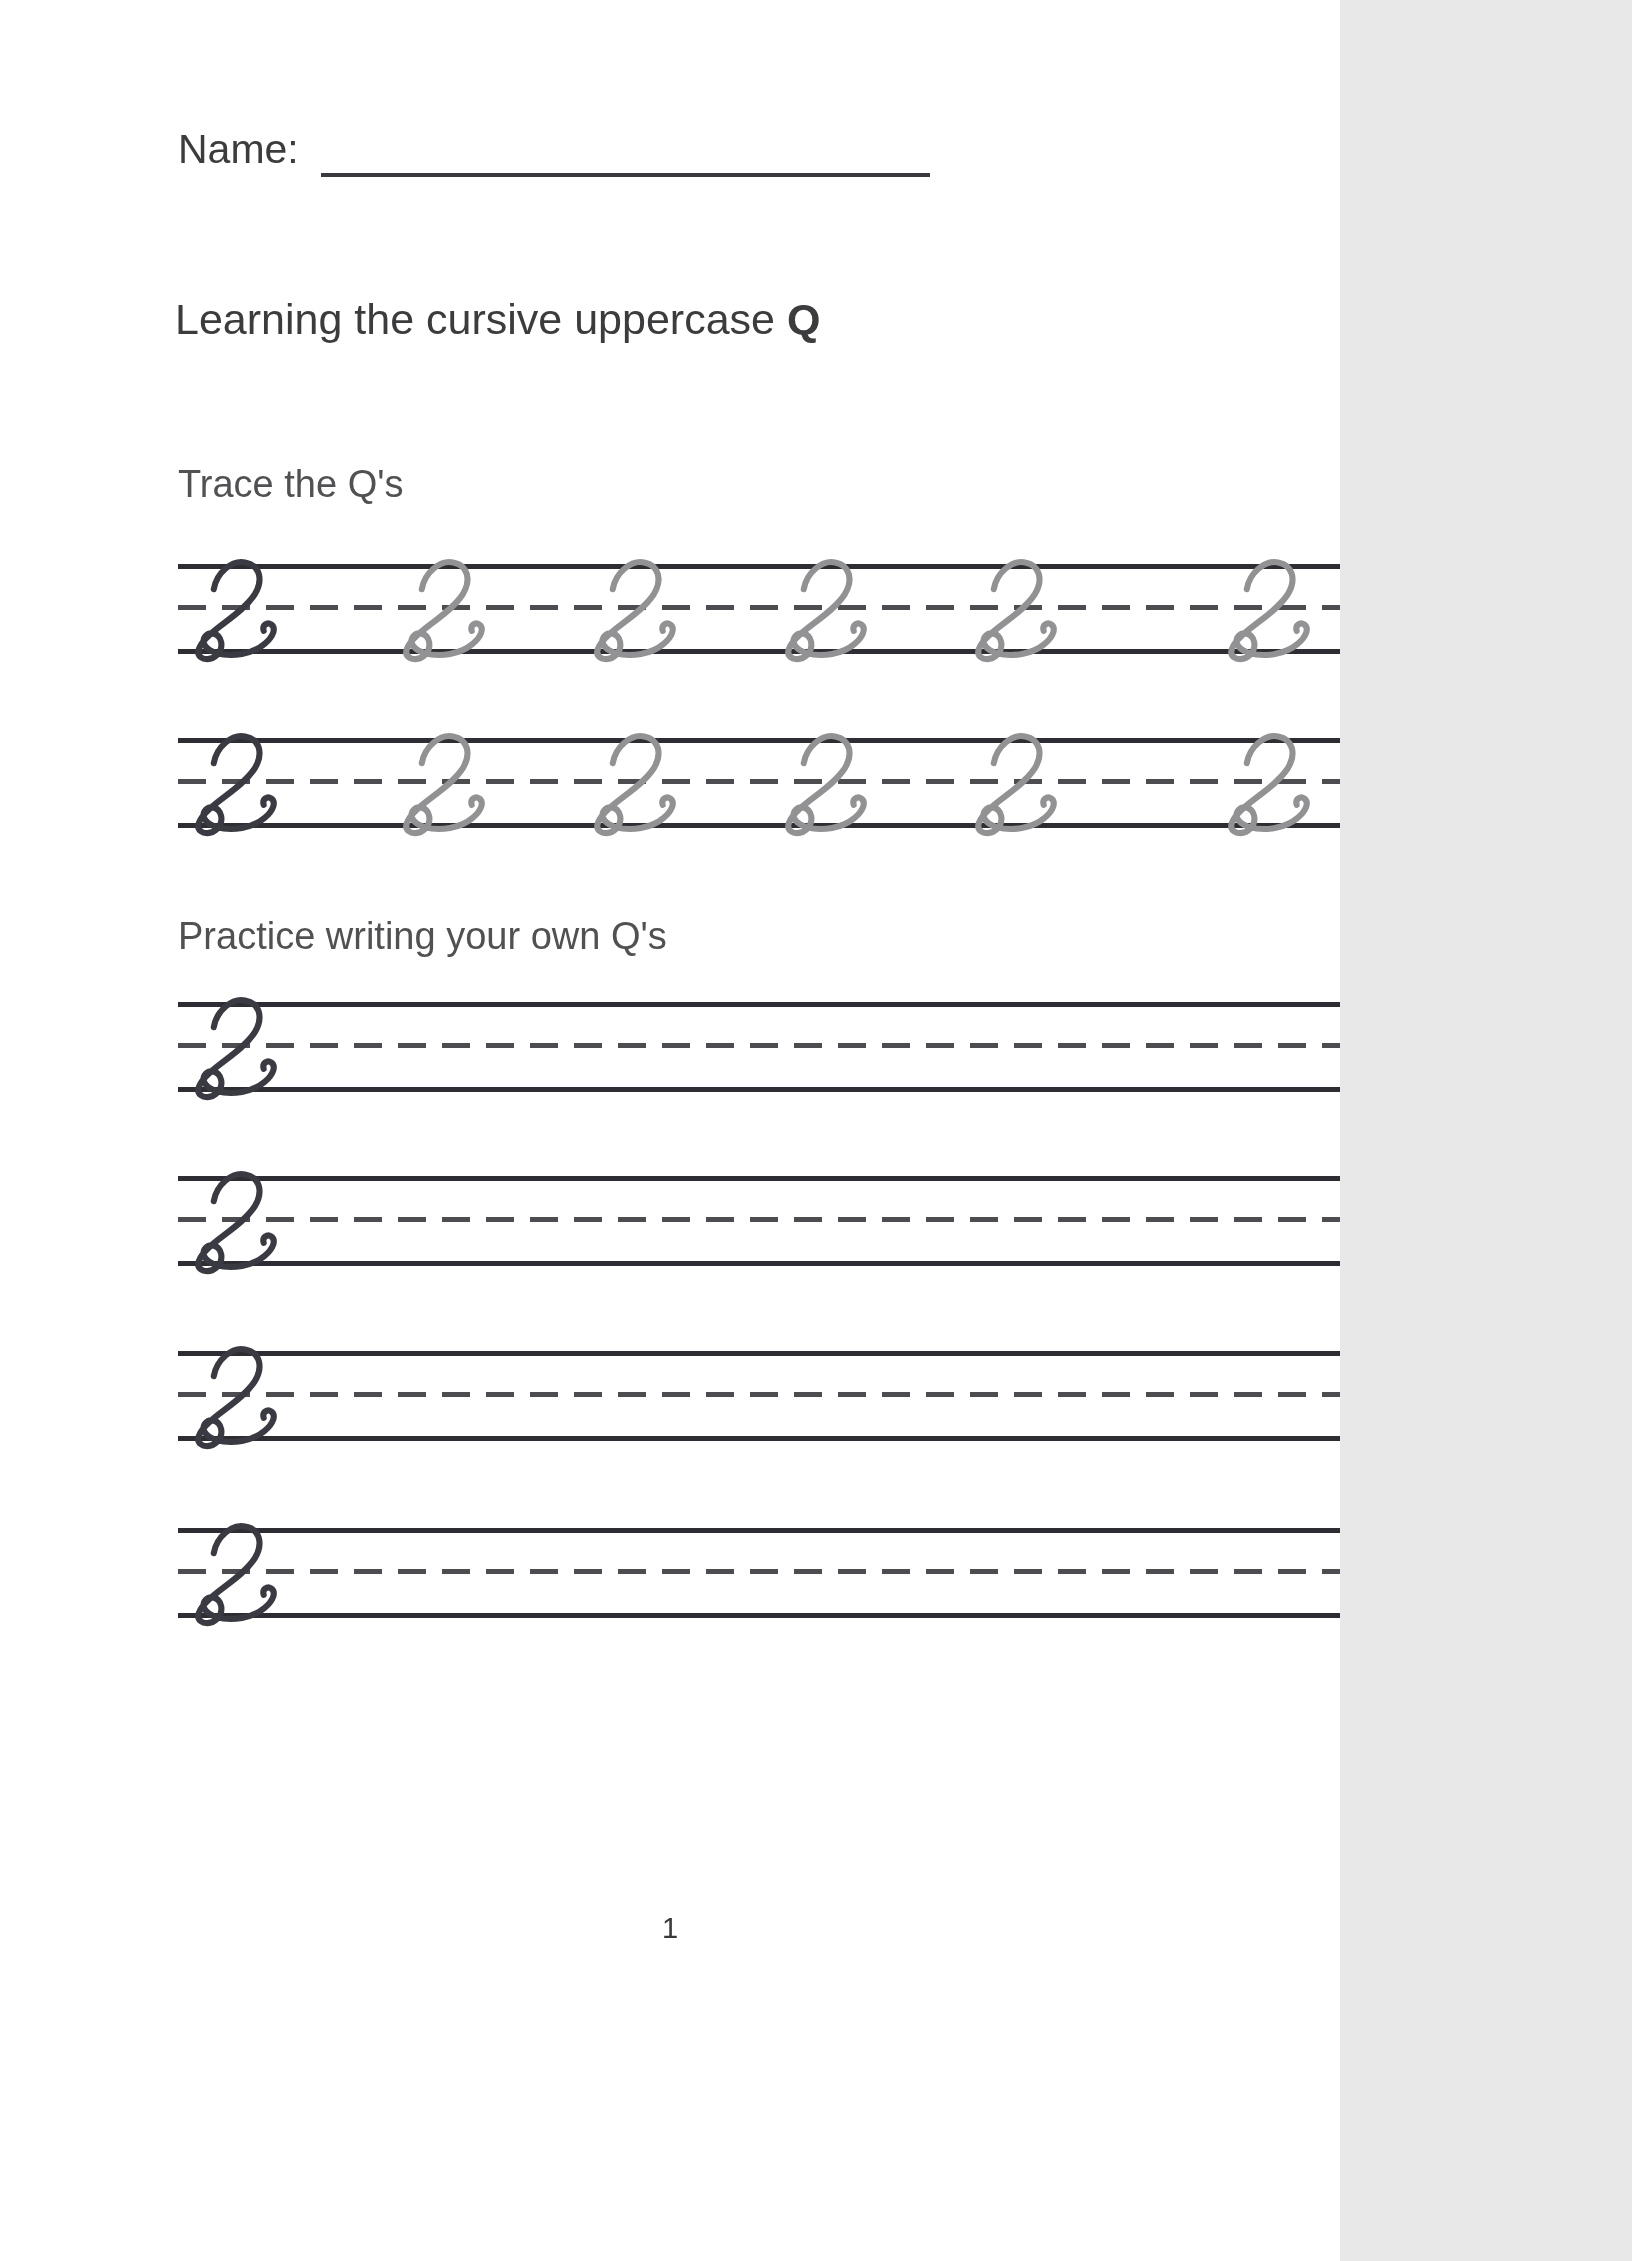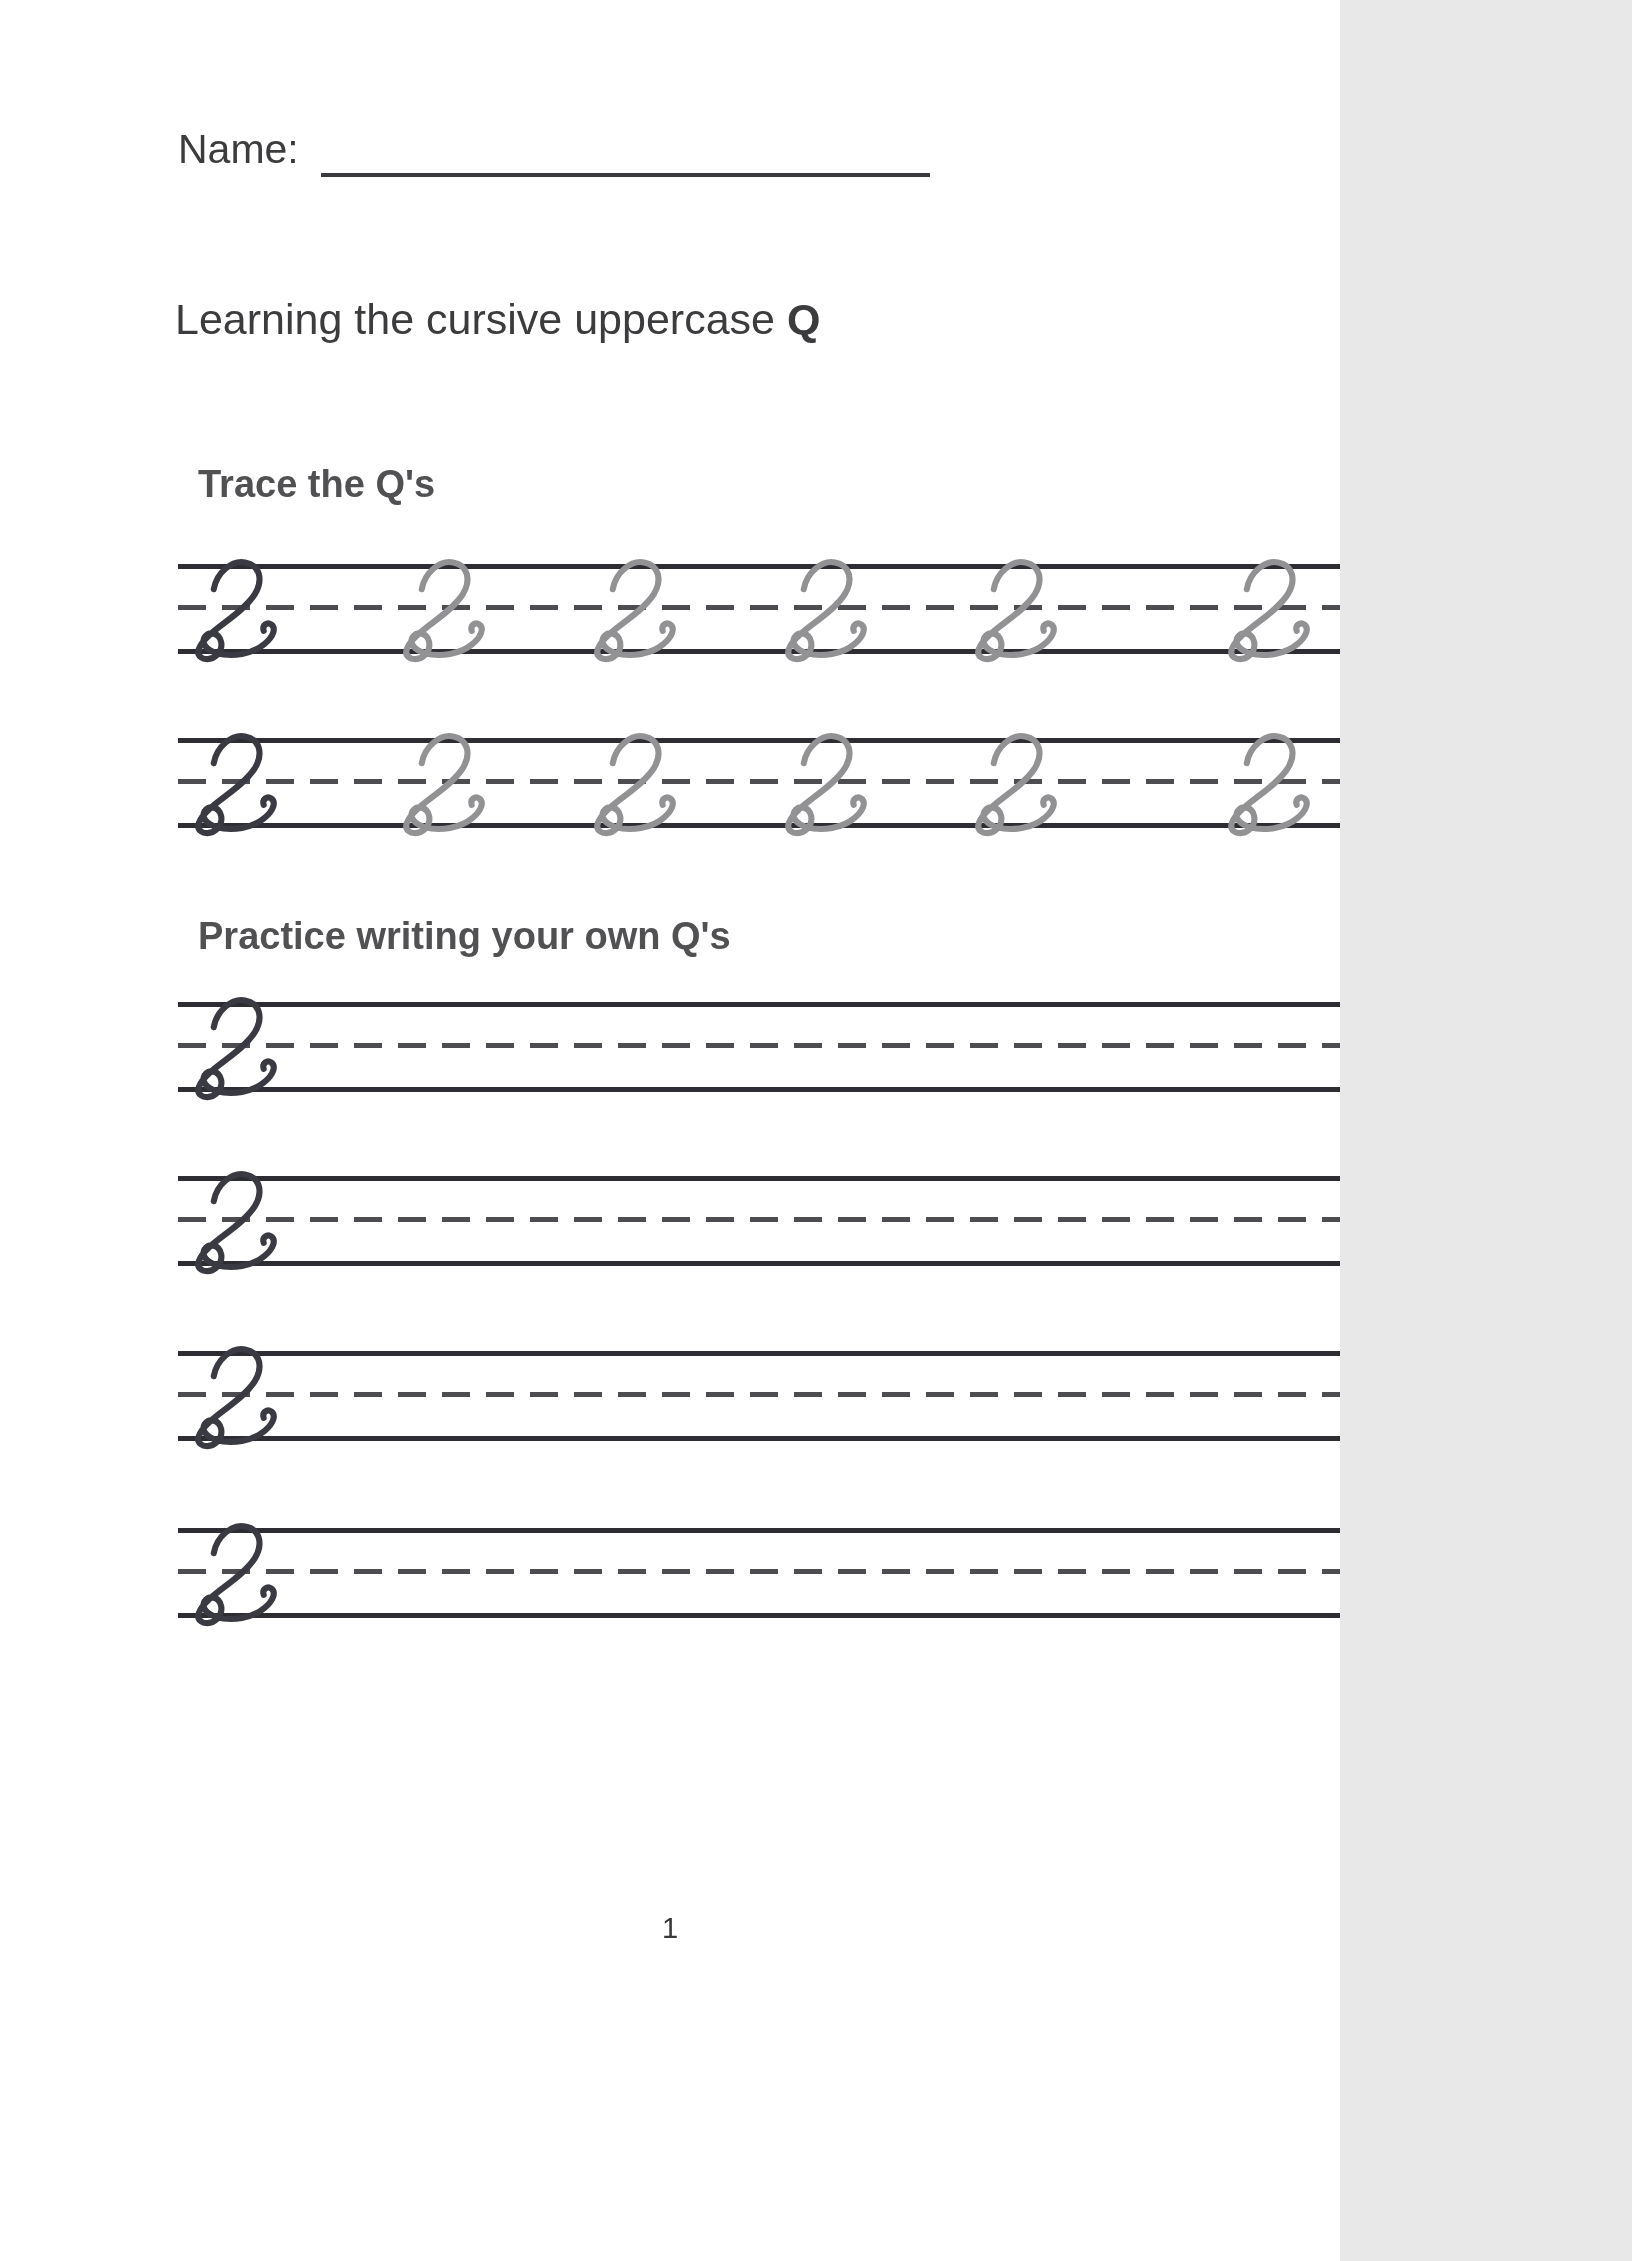--- a/index.html
+++ b/index.html
@@ -24,24 +24,23 @@
   .title {
     position:absolute; left:175px; top:266px;
     font-size:43px; font-weight:400;
     color:var(--text-dark,#3c3c3f);
     white-space:nowrap;
     margin-top:29px;
   }
   .title .bold-letter { font-weight:700; }
   .section-heading {
     position:absolute; left:178px;
-    font-size:38px; font-weight:700;
+    font-size:38px; font-weight:400;
     color:var(--heading-gray,#515154);
     white-space:nowrap;
-    margin-left:20px;
   }
   #trace-heading { top:463px; }
   #practice-heading { top:915px; }
   .practice-line {
     position:absolute; left:178px;
     width:1266px; height:90px;
   }
   .rule { position:absolute; left:0; right:0; height:4.6px; }
   .rule-top    { top:0;     background:var(--line-solid,#2d2d33); }
   .rule-mid    { top:41px;  background:repeating-linear-gradient(to right,

